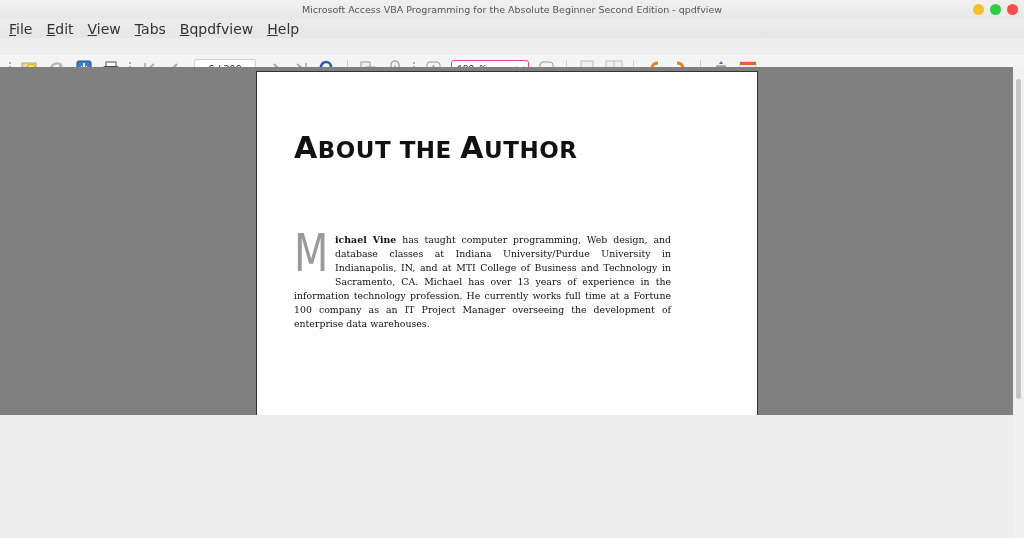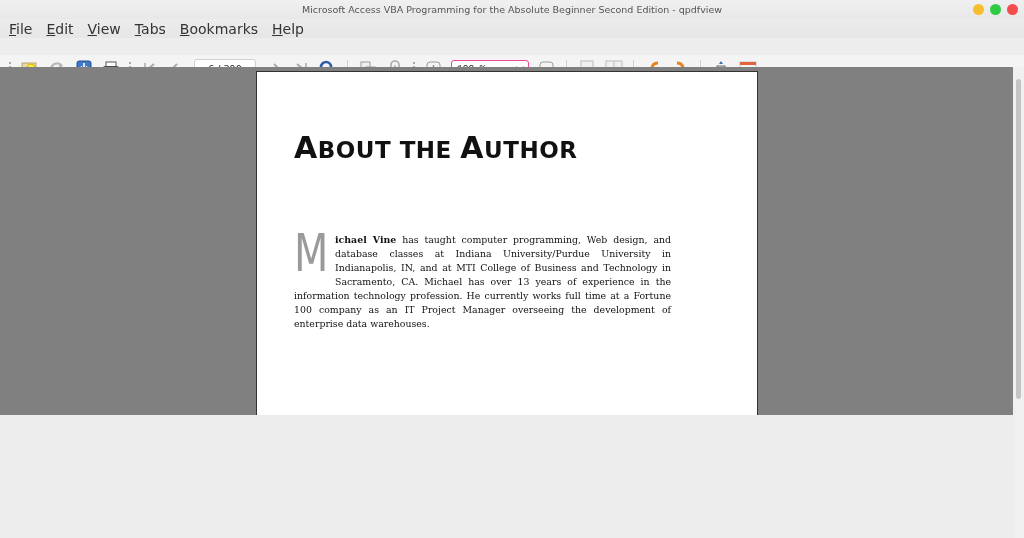--- a/index.html
+++ b/index.html
@@ -88,21 +88,21 @@
     <span class="win-btn" style="background:#2fcb45"></span>
     <span class="win-btn" style="background:#f44d4d"></span>
   </div>
 </div>
 
 <div class="menubar">
   <span class="menu-item"><span class="ul">F</span><span>ile</span></span>
   <span class="menu-item"><span class="ul">E</span><span>dit</span></span>
   <span class="menu-item"><span class="ul">V</span><span>iew</span></span>
   <span class="menu-item"><span class="ul">T</span><span>abs</span></span>
-  <span class="menu-item"><span class="ul">B</span><span>ookmarks</span></span>
+  <span class="menu-item"><span class="ul">B</span><span>qpdfview</span></span>
   <span class="menu-item"><span class="ul">H</span><span>elp</span></span>
 </div>
 
 <div class="toolbar">
   <span class="grip"></span>
   <span class="tb-btn">
     <svg width="18" height="16" viewBox="0 0 18 16">
         <rect x="1" y="2" width="14" height="12" fill="#e9d9a6" stroke="#b9a56a"></rect>
         <circle cx="10" cy="7" r="4" fill="#ffe84a" stroke="#d4b800"></circle>
       </svg>

